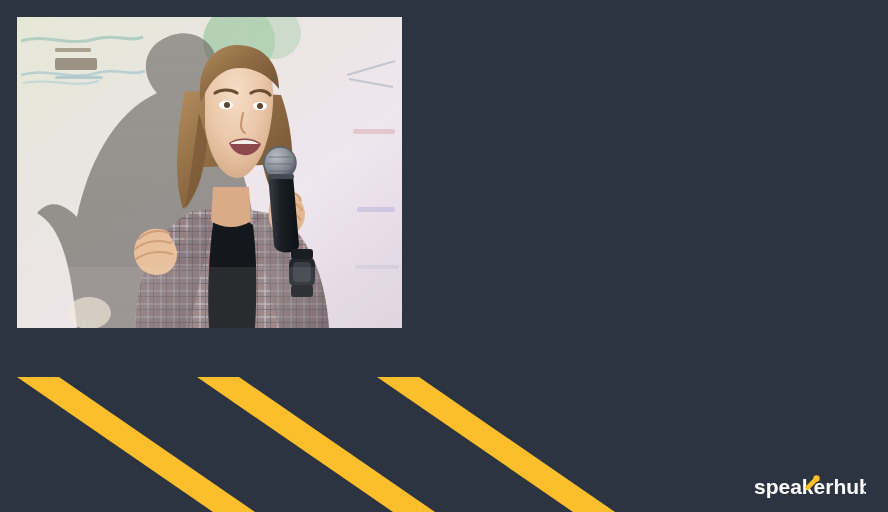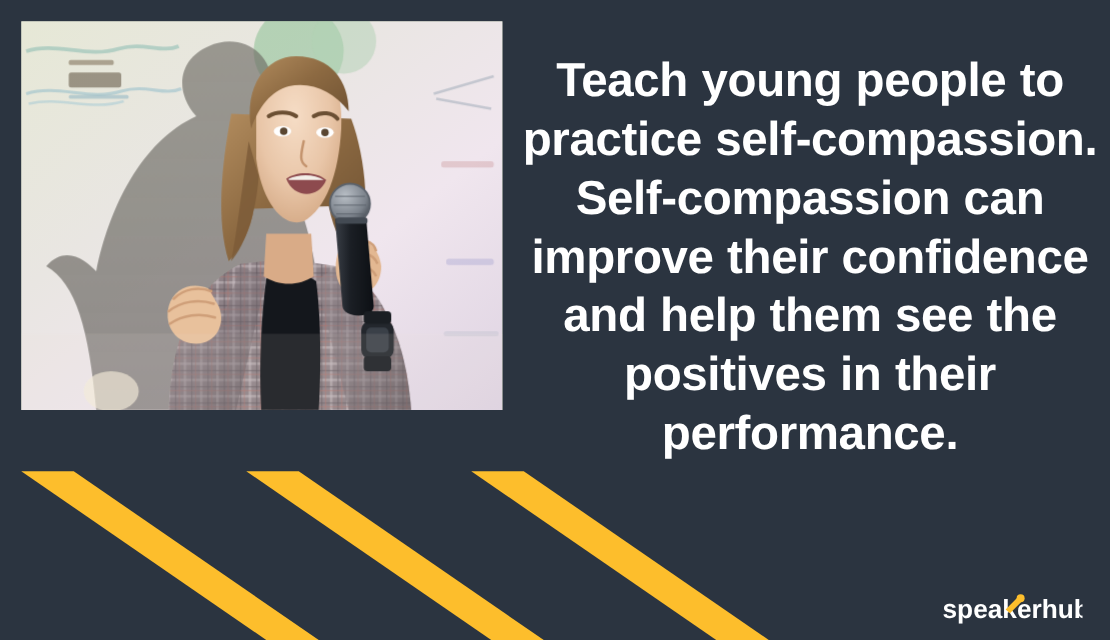--- a/index.html
+++ b/index.html
@@ -230,23 +230,20 @@
           <rect x="276" y="245" width="18" height="20" rx="4" fill="#3a4048"></rect>
           <rect x="274" y="232" width="22" height="10" rx="3" fill="#1a1e23"></rect>
           <rect x="274" y="268" width="22" height="12" rx="3" fill="#1a1e23"></rect>
         </g>
 
         <rect x="0" y="250" width="385" height="61" fill="#e8e2d4" opacity="0.10"></rect>
       </g>
     </svg>
   </div>
 
-  <div id="quote-block">
-    <p id="quote-text" style="color: rgb(255, 255, 255);">Teach young people to practice self-compassion. Self-compassion can improve their confidence and help them see the positives in their performance.</p>
-  </div>
 
   <div id="chevrons">
     <svg width="888" height="152" viewBox="0 0 888 152">
       <g fill="#fdbe2c">
           <path d="M17 17 L59 17 L255 152 L213 152 Z" fill="#fdbe2c"></path>
           <path d="M197 17 L239 17 L435 152 L393 152 Z" fill="#fdbe2c"></path>
           <path d="M377 17 L419 17 L615 152 L573 152 Z" fill="#fdbe2c"></path>
         </g>
     </svg>
   </div>

